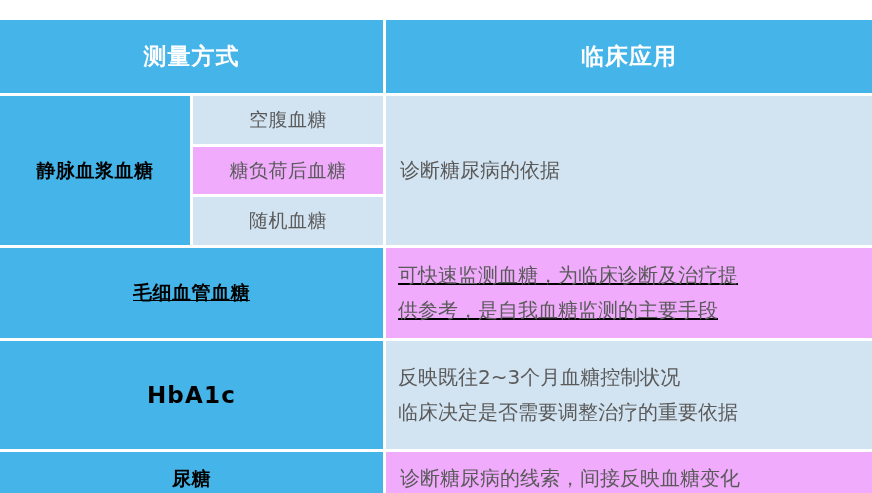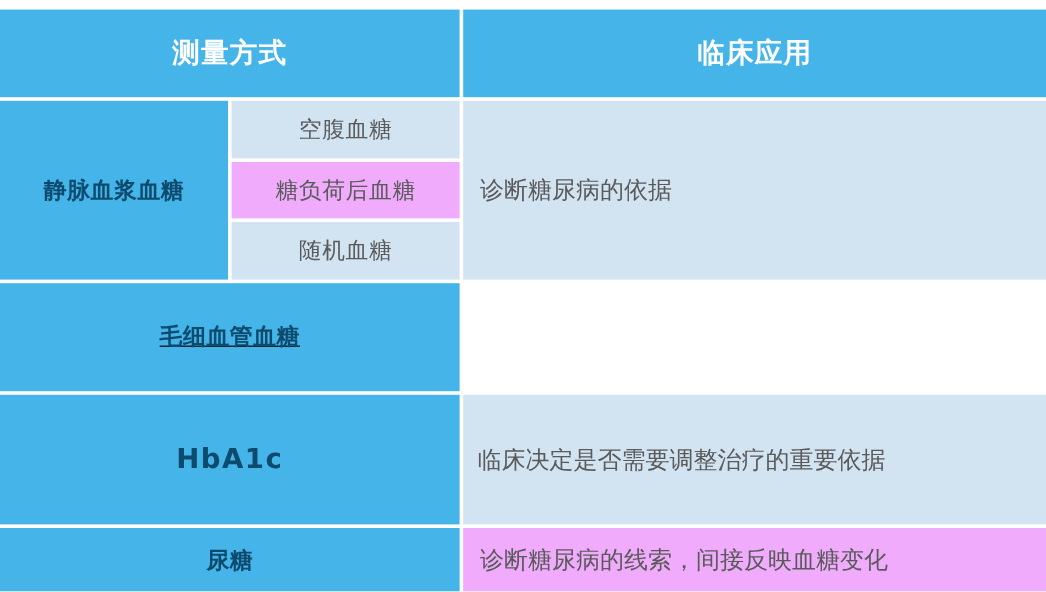--- a/index.html
+++ b/index.html
@@ -13,21 +13,21 @@
     overflow: hidden;
     font-family: "DejaVu Sans", "Liberation Sans", sans-serif;
   }
 
   .table-wrap {
     position: relative;
     width: 872px;
     height: 493px;
     background: #ffffff;
     box-sizing: border-box;
-    padding-top: 8px;
+    padding-top: 20px;
   }
 
   .grid {
     position: relative;
     width: 872px;
   }
 
   
   .row {
     display: flex;
@@ -48,21 +48,21 @@
     justify-content: center;
     height: 73px;
     box-sizing: border-box;
   }
   .hdr-left  { width: 383px; }
   .hdr-right { width: 486px; margin-left: 3px; text-align: right; }
 
   
   .lbl {
     background: #45b4e8;
-    color: #0c4a6e;
+    color: #000000;
     font-weight: bold;
     font-size: 19px;
     letter-spacing: 0.5px;
     display: flex;
     align-items: center;
     justify-content: center;
     box-sizing: border-box;
     flex: 0 0 auto;
   }
   .lbl-narrow { width: 190px; }
@@ -136,25 +136,30 @@
         <div class="subcell tint-a">随机血糖</div>
       </div>
 
       <div class="content tint-a">
         <div class="line">诊断糖尿病的依据</div>
       </div>
     </div>
 
     <div class="row row-capillary">
       <div class="lbl lbl-wide">毛细血管血糖</div>
+      <div class="content tint-b">
+        <div class="line">可快速监测血糖，为临床诊断及治疗提</div>
+        <div class="line">供参考，是自我血糖监测的主要手段</div>
+      </div>
     </div>
 
     <div class="row row-hba1c">
       <div class="lbl lbl-wide lbl-hba1c">HbA1c</div>
       <div class="content tint-a">
+        <div class="line">反映既往2~3个月血糖控制状况</div>
         <div class="line">临床决定是否需要调整治疗的重要依据</div>
       </div>
     </div>
 
     <div class="row row-urine">
       <div class="lbl lbl-wide">尿糖</div>
       <div class="content tint-b">
         <div class="line">诊断糖尿病的线索，间接反映血糖变化</div>
       </div>
     </div>

